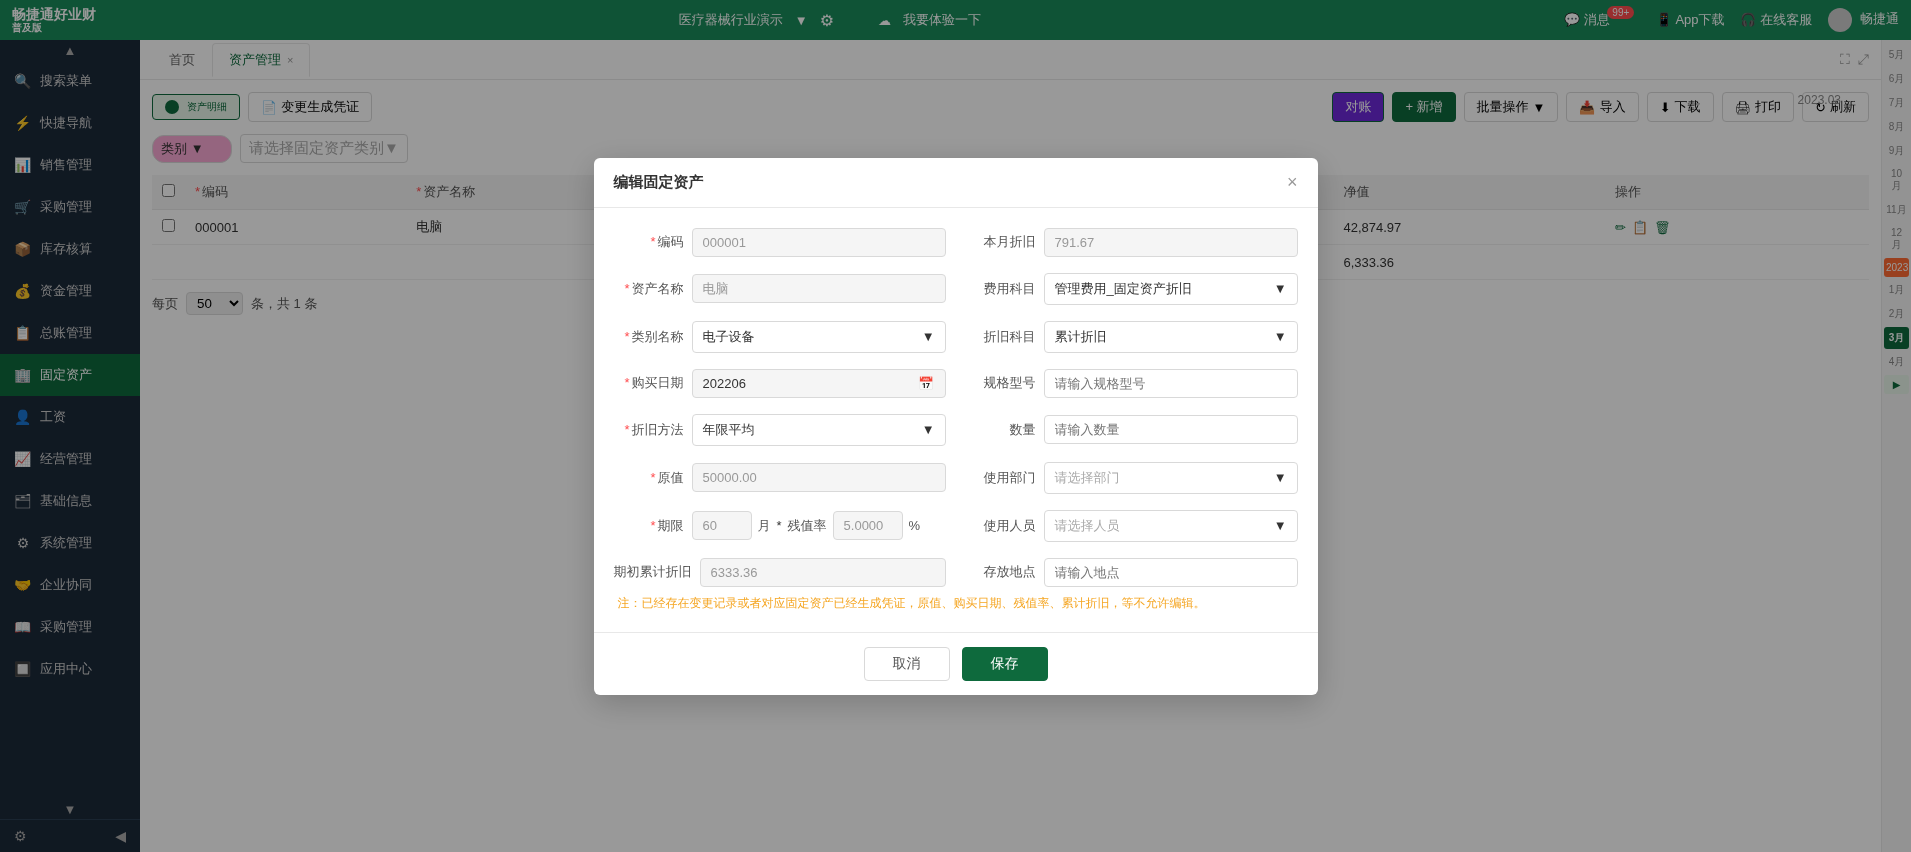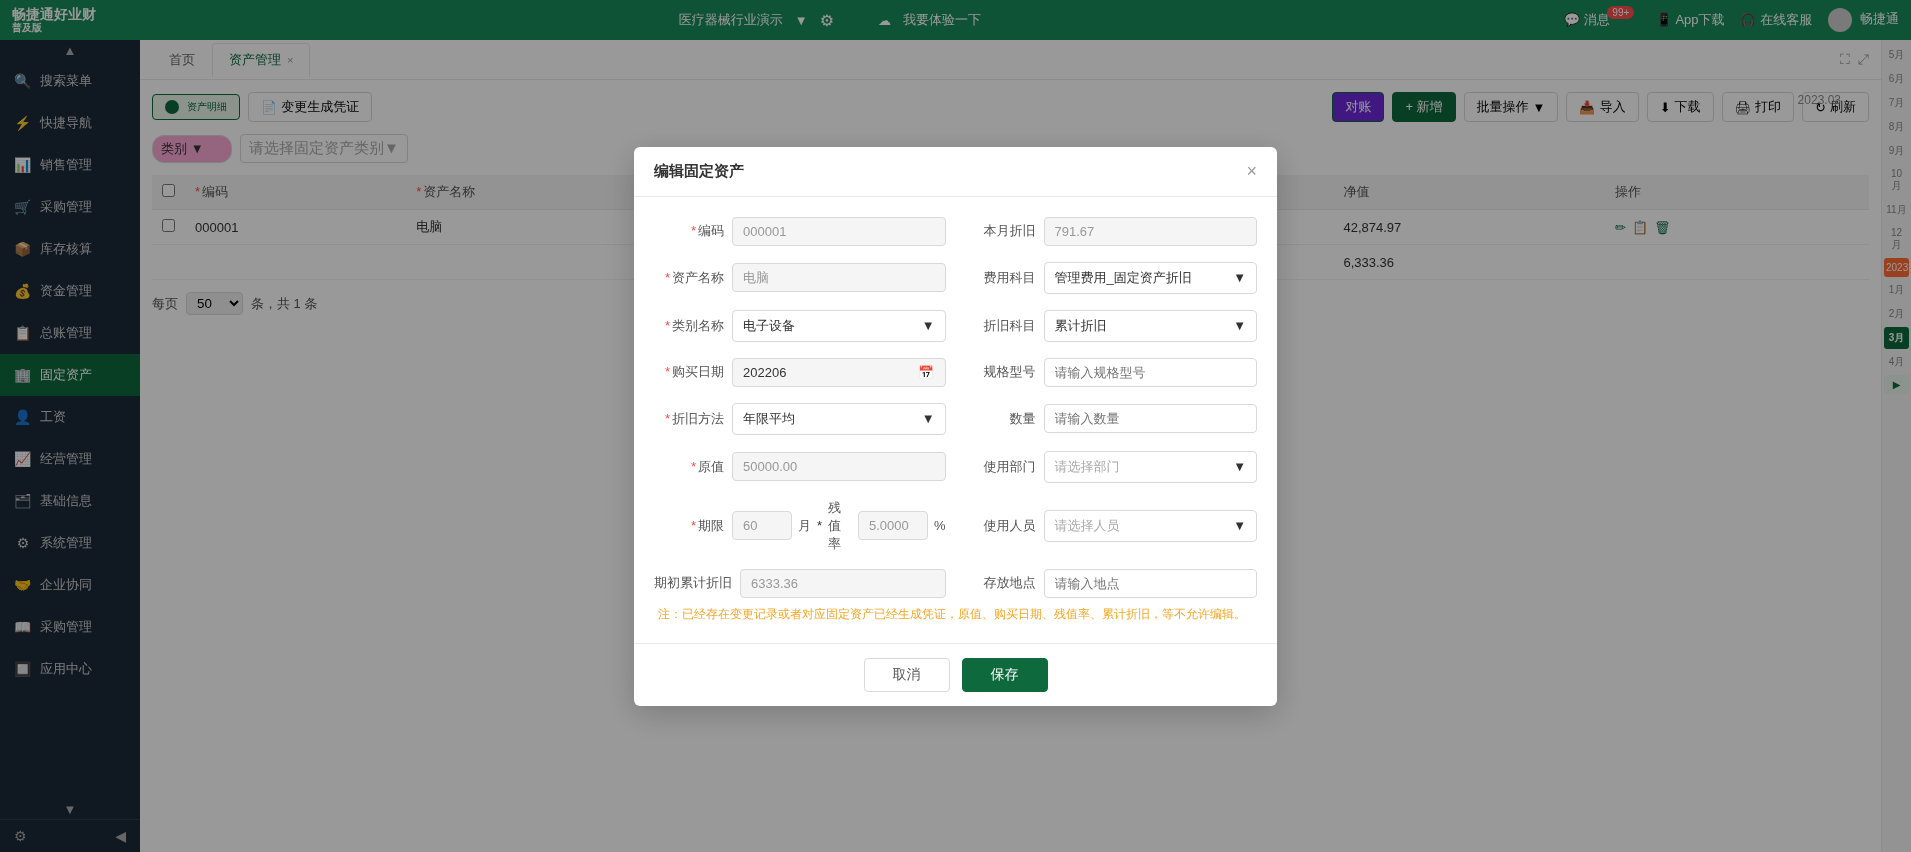--- a/index.html
+++ b/index.html
@@ -70,21 +70,21 @@
     .right-sidebar { width: 30px; background: #f5f5f5; border-left: 1px solid #e8e8e8; display: flex; flex-direction: column; flex-shrink: 0; }
     .calendar-months { display: flex; flex-direction: column; gap: 2px; padding: 4px 2px; }
     .cal-month { font-size: 10px; color: #888; padding: 4px 2px; text-align: center; cursor: pointer; }
     .cal-month.current { background: #0e6a3d; color: white; border-radius: 3px; font-weight: bold; }
     .cal-month.highlighted { background: #ff6b35; color: white; border-radius: 3px; }
 
     
     .overlay { position: fixed; top: 0; left: 0; width: 100%; height: 100%; background: rgba(0,0,0,0.4); z-index: 1000; display: flex; align-items: center; justify-content: center; }
 
     
-    .modal { background: white; border-radius: 6px; width: 643px; box-shadow: 0 8px 32px rgba(0,0,0,0.2); overflow: hidden; }
+    .modal { background: white; border-radius: 6px; width: 724px; box-shadow: 0 8px 32px rgba(0,0,0,0.2); overflow: hidden; }
     .modal-header { padding: 14px 20px; border-bottom: 1px solid #e8e8e8; display: flex; align-items: center; justify-content: space-between; }
     .modal-title { font-size: 15px; font-weight: bold; color: #333; }
     .modal-close { cursor: pointer; color: #999; font-size: 18px; }
     .modal-body { padding: 20px; }
     .modal-footer { padding: 14px 20px; border-top: 1px solid #e8e8e8; display: flex; justify-content: center; gap: 12px; }
 
     
     .form-grid { display: grid; grid-template-columns: 1fr 1fr; gap: 16px 20px; }
     .form-item { display: flex; align-items: center; gap: 8px; }
     .form-label { min-width: 70px; text-align: right; font-size: 13px; color: #555; white-space: nowrap; flex-shrink: 0; }

